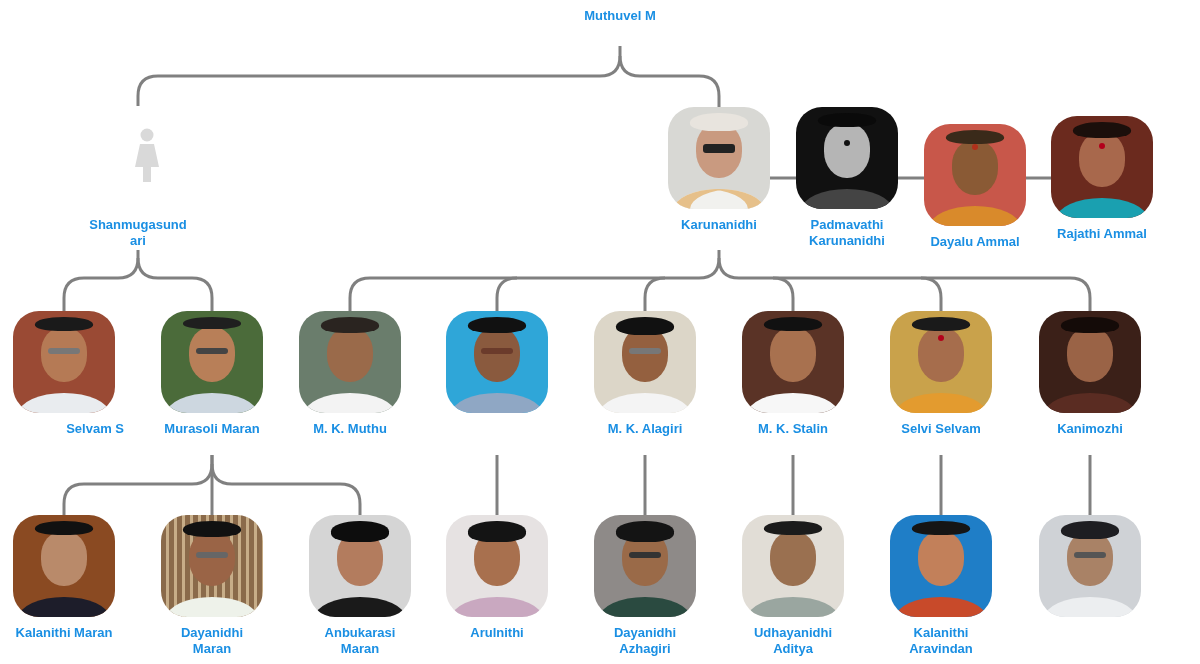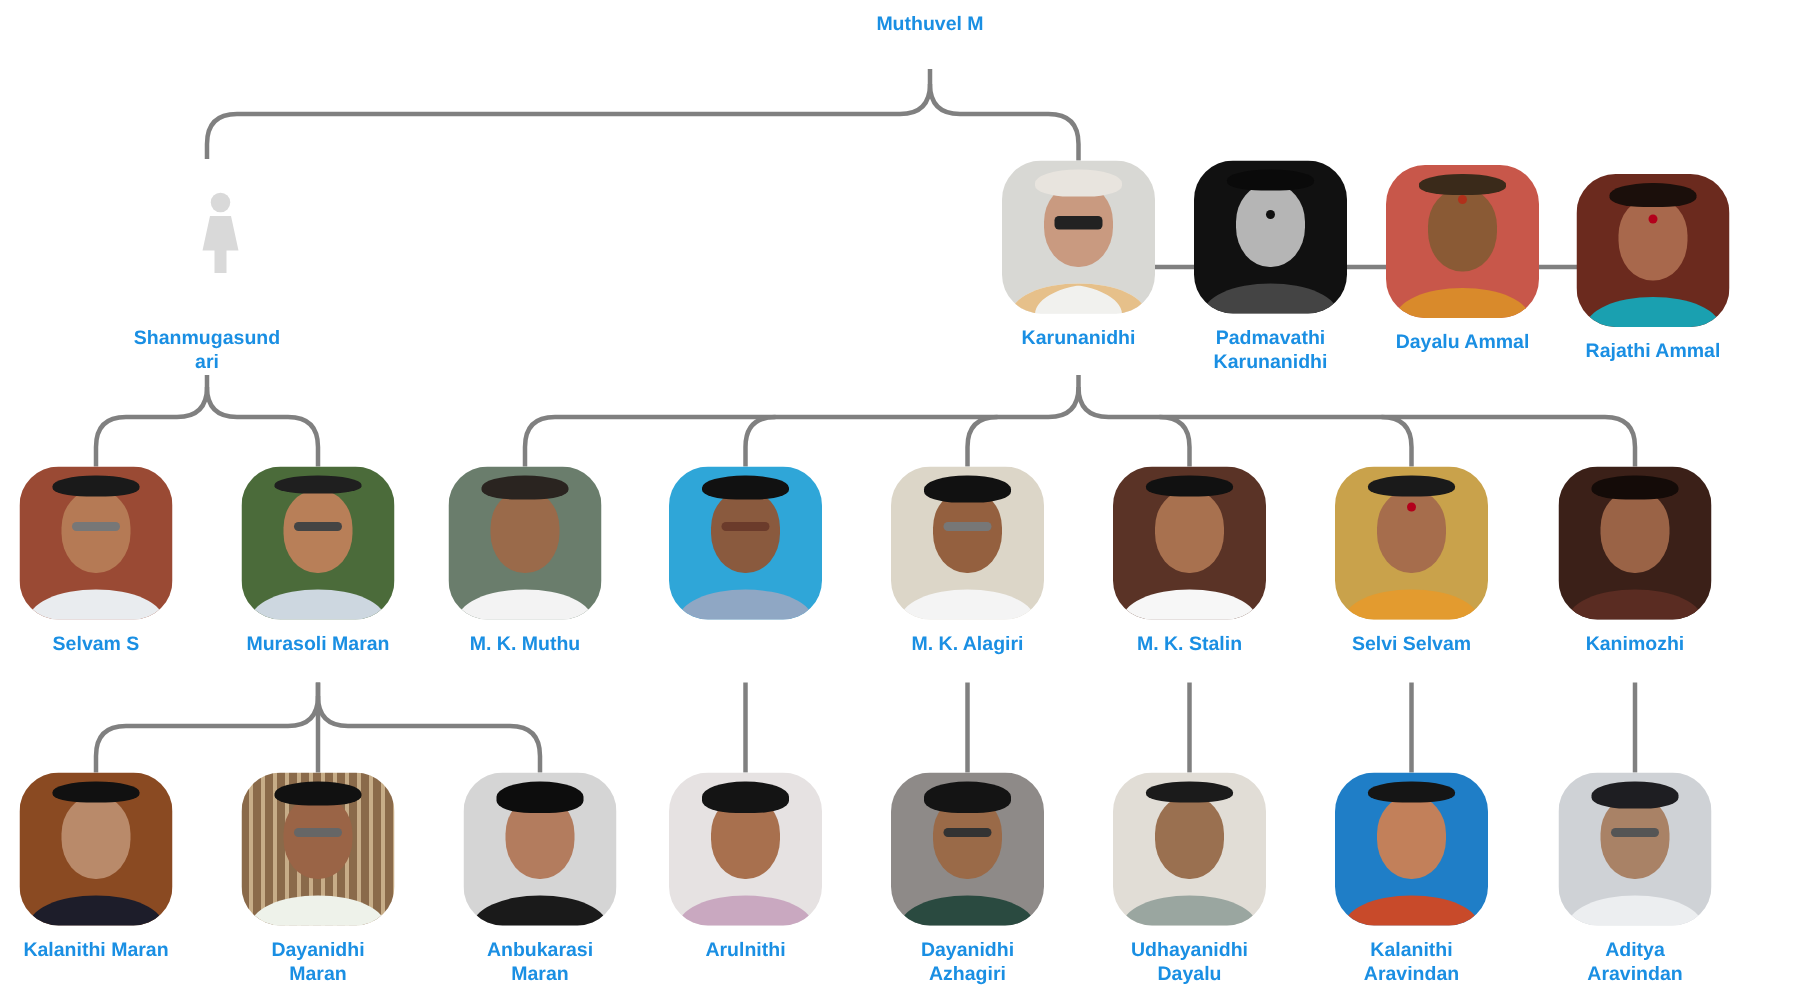--- a/index.html
+++ b/index.html
@@ -92,21 +92,21 @@
     <div class="face" style="background:#b5b5b5;"></div>
     <div class="hair" style="background:#0a0a0a; height:14%;"></div>
     <div class="bindi" style="background:#111; top:32%;"></div>
   </div>
   <div class="name">
     <div>Padmavathi</div>
     <div>Karunanidhi</div>
   </div>
 </div>
 
-<div class="node" style="left:915px; top:110px;">
+<div class="node" style="left:915px; top:124px;">
   <div class="photo">
     <div class="bg" style="background:#c8574a;"></div>
     <div class="body" style="background:#d98a2b;"></div>
     <div class="face" style="background:#8a5a35;"></div>
     <div class="hair" style="background:#3a2a1a; height:14%;"></div>
     <div class="bindi" style="background:#b0301b; top:20%;"></div>
   </div>
   <div class="name">
     <div>Dayalu Ammal</div>
   </div>
@@ -118,21 +118,21 @@
     <div class="body" style="background:#1aa0b0;"></div>
     <div class="face" style="background:#a8684c;"></div>
     <div class="hair" style="background:#1b0f0b; height:16%;"></div>
     <div class="bindi"></div>
   </div>
   <div class="name">
     <div>Rajathi Ammal</div>
   </div>
 </div>
 
-<div class="node" style="left:4px; top:311px;">
+<div class="node" style="left:4px; top:311px;text-align:right;">
   <div class="photo">
     <div class="bg" style="background:#9a4a34;"></div>
     <div class="body" style="background:#e9ecef;"></div>
     <div class="face" style="background:#b57a55;"></div>
     <div class="hair" style="background:#1a1a1a; height:14%;"></div>
     <div class="eyes" style="background:#777;"></div>
   </div>
   <div class="name">
       <div>Selvam S</div>
     </div>
@@ -290,21 +290,21 @@
 
 <div class="node" style="left:733px; top:515px;">
   <div class="photo">
     <div class="bg" style="background:#e1ddd6;"></div>
     <div class="body" style="background:#9aa6a0;"></div>
     <div class="face" style="background:#9a7050;"></div>
     <div class="hair" style="background:#1b1b1b; height:14%;"></div>
   </div>
   <div class="name">
     <div>Udhayanidhi</div>
-    <div>Dayalu</div>
+    <div>Aditya</div>
   </div>
 </div>
 
 <div class="node" style="left:881px; top:515px;">
   <div class="photo">
     <div class="bg" style="background:#1f7ec7;"></div>
     <div class="body" style="background:#c84a2a;"></div>
     <div class="face" style="background:#c2805a;"></div>
     <div class="hair" style="background:#151515; height:14%;"></div>
   </div>
@@ -315,17 +315,13 @@
 </div>
 
 <div class="node" style="left:1030px; top:515px;">
   <div class="photo">
     <div class="bg" style="background:#cfd2d6;"></div>
     <div class="body" style="background:#eceef0;"></div>
     <div class="face" style="background:#a98266;"></div>
     <div class="hair" style="background:#1e1e22; height:18%;"></div>
     <div class="eyes" style="background:#555;"></div>
   </div>
-  <div class="name">
-    <div>Aditya</div>
-    <div>Aravindan</div>
-  </div>
 </div>
 
 </body></html>

